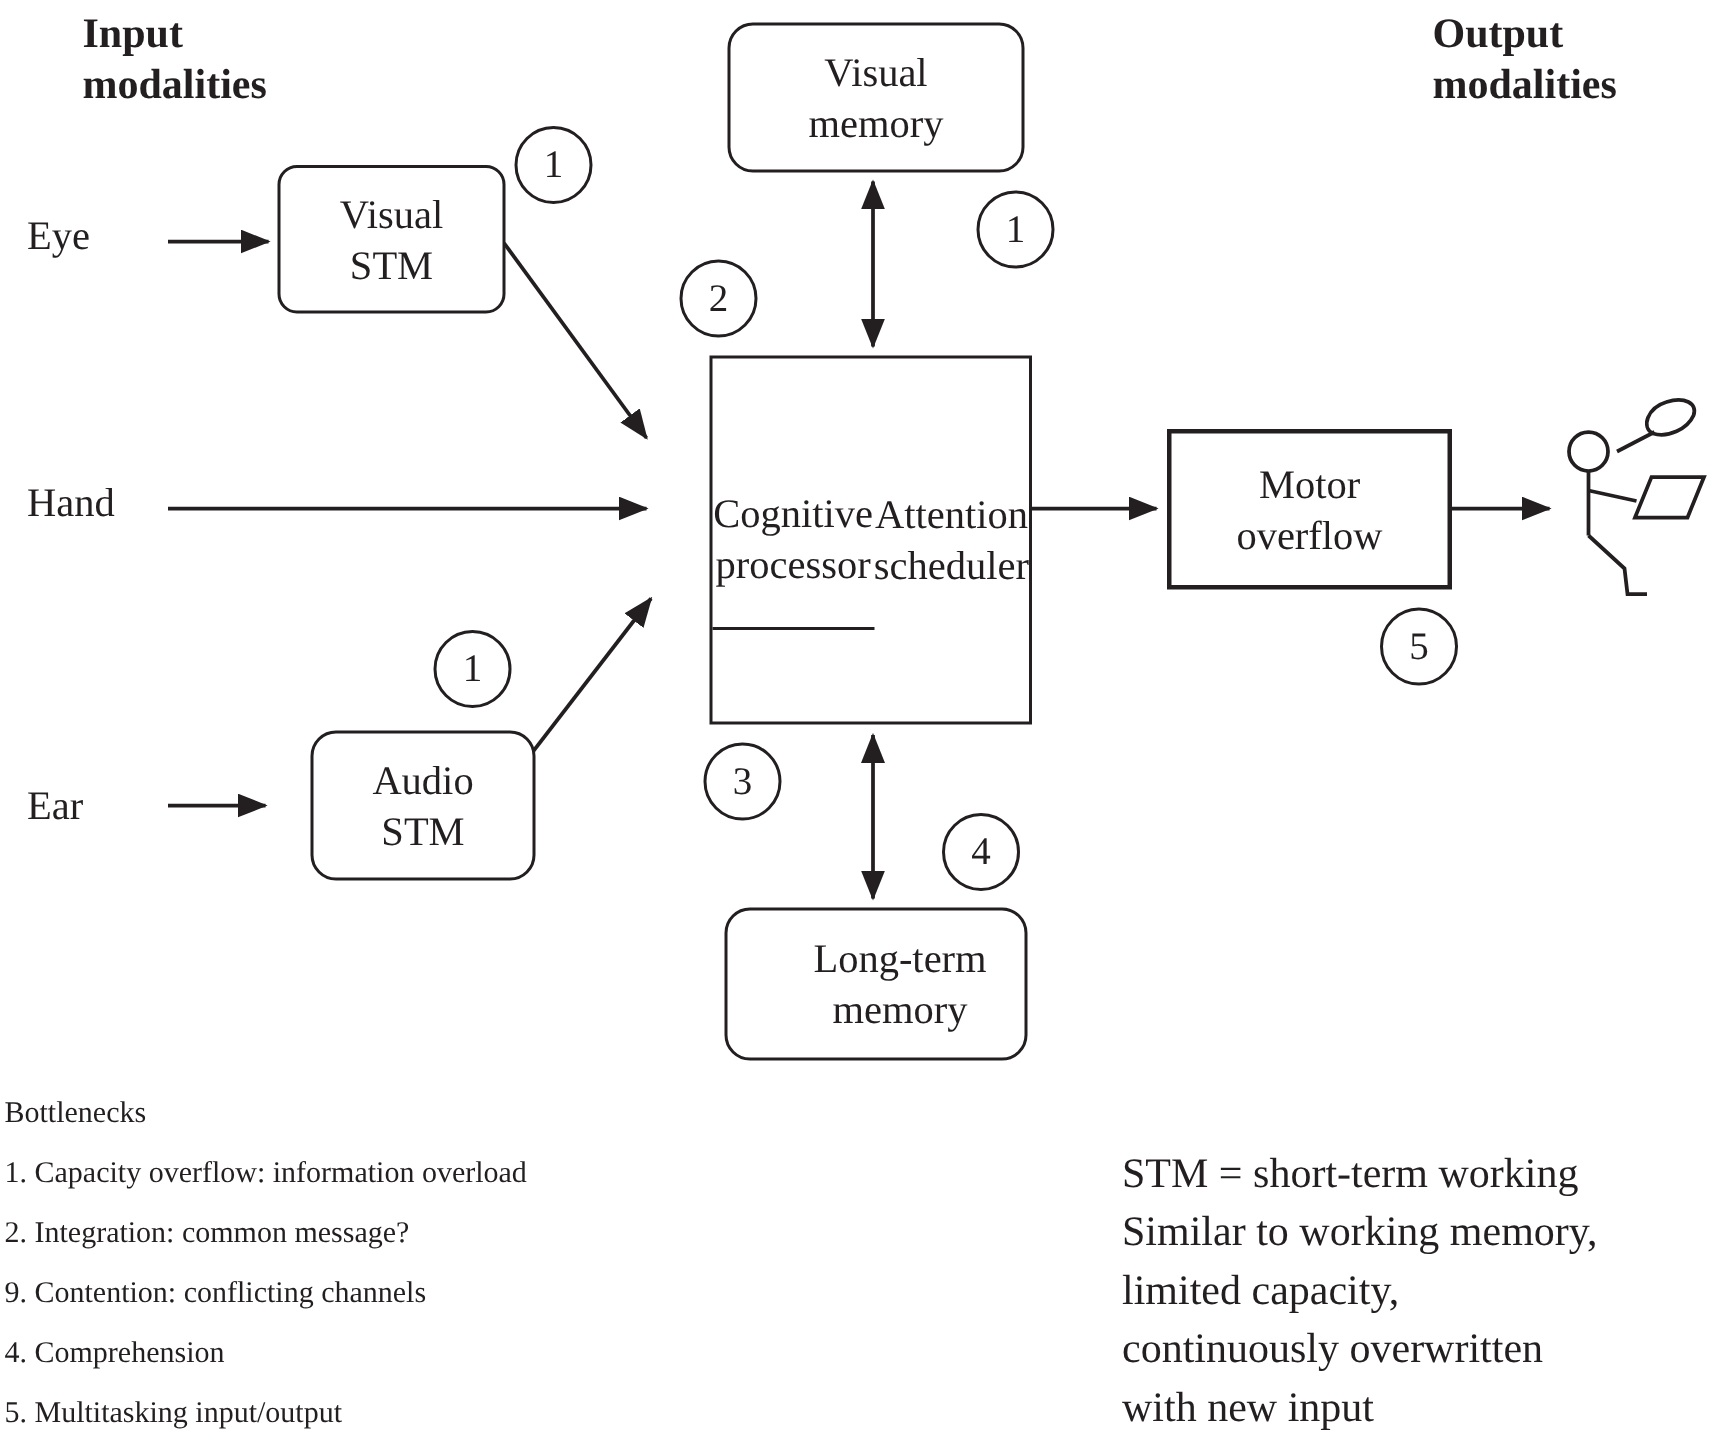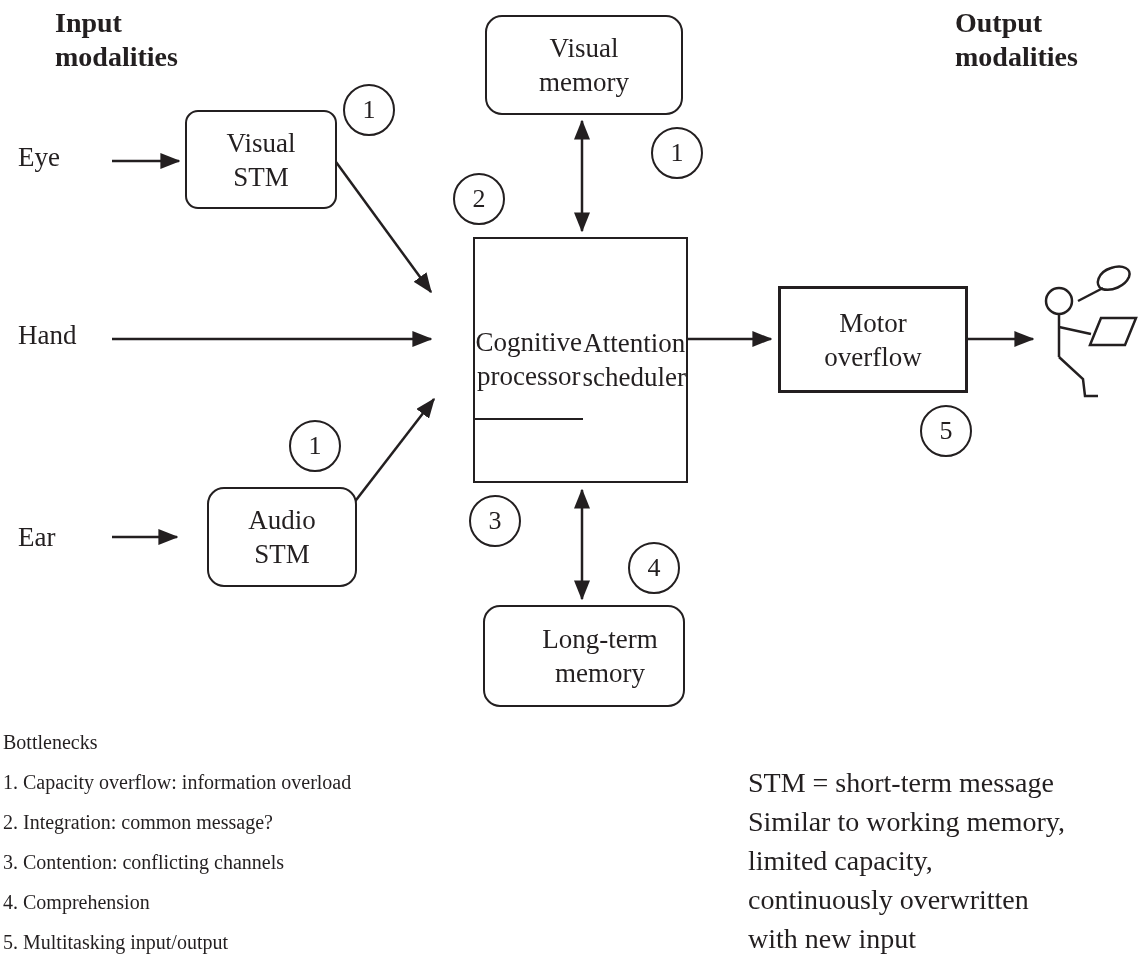--- a/index.html
+++ b/index.html
@@ -103,26 +103,26 @@
   <div class="abs badge" style="left:453px;top:173px;">2</div>
   <div class="abs badge" style="left:289px;top:420px;">1</div>
   <div class="abs badge" style="left:469px;top:495px;">3</div>
   <div class="abs badge" style="left:628px;top:542px;">4</div>
   <div class="abs badge" style="left:920px;top:405px;">5</div>
 
   <div class="abs legend" style="left:3px;top:722px;width:660px;">
     <div class="lg-title">Bottlenecks</div>
     <div>1. Capacity overflow: information overload</div>
     <div>2. Integration: common message?</div>
-    <div>3. Contention: conflicting channels</div>
+    <div>9. Contention: conflicting channels</div>
     <div>4. Comprehension</div>
     <div>5. Multitasking input/output</div>
   </div>
 
   <div class="abs note" style="left:748px;top:763px;width:390px;">
-    <div>STM = short-term message</div>
+    <div>STM = short-term working</div>
     <div>Similar to working memory,</div>
     <div>limited capacity,</div>
     <div>continuously overwritten</div>
     <div>with new input</div>
   </div>
 
 </div>
 
 </body></html>

